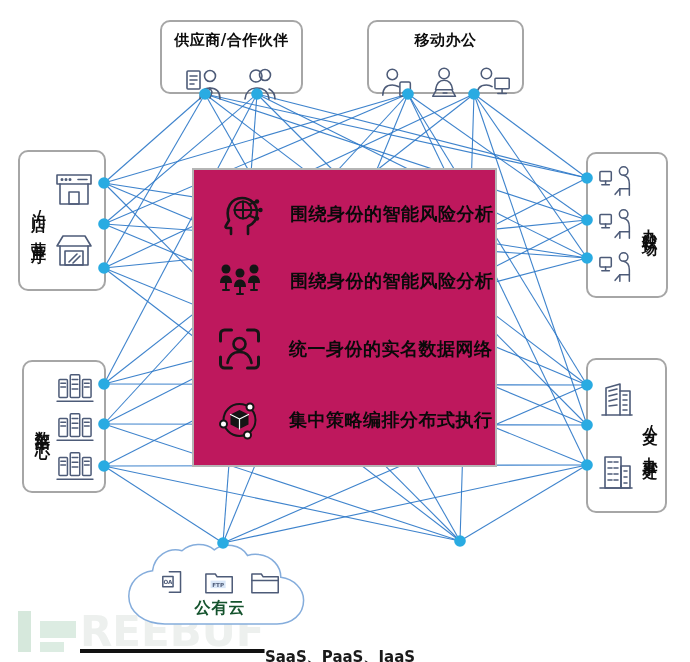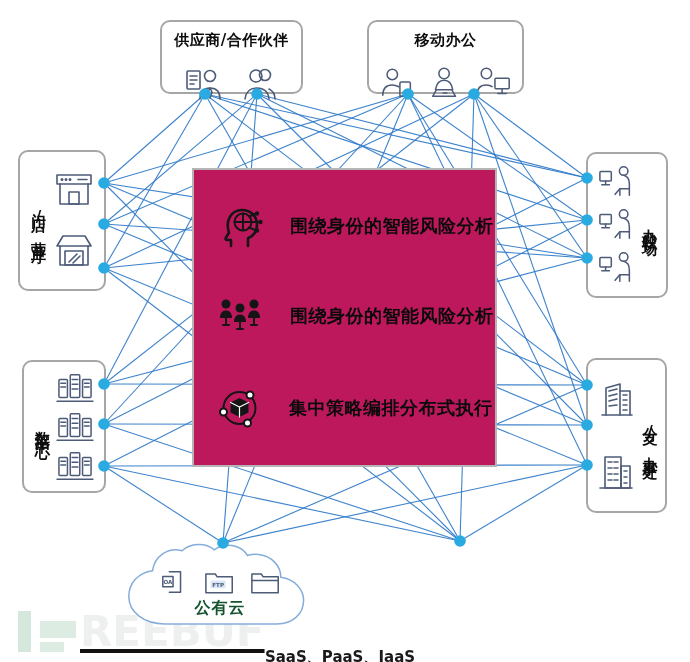--- a/index.html
+++ b/index.html
@@ -263,20 +263,31 @@
         <path d="M18 26c0-5 2.5-7.5 6-7.5s6 2.5 6 7.5z" fill="#151515" stroke="none"></path>
         <path d="M24 26v7M21 33h6" stroke-width="2"></path>
         <circle cx="38" cy="8" r="4.5" fill="#151515" stroke="none"></circle>
         <path d="M32 22c0-5 2.5-7.5 6-7.5s6 2.5 6 7.5z" fill="#151515" stroke="none"></path>
         <path d="M38 22v7M35 29h6" stroke-width="2"></path>
       </svg>
       <span class="cap-label">围绕身份的智能风险分析</span>
     </div>
     <div class="cap-row">
       <svg class="cap-icon" width="47" height="46" viewBox="0 0 46 46">
+        <path d="M4 15V8a4 4 0 0 1 4-4h7" stroke-width="3"></path>
+        <path d="M31 4h7a4 4 0 0 1 4 4v7" stroke-width="3"></path>
+        <path d="M42 31v7a4 4 0 0 1-4 4h-7" stroke-width="3"></path>
+        <path d="M15 42H8a4 4 0 0 1-4-4v-7" stroke-width="3"></path>
+        <circle cx="23" cy="18" r="6" stroke-width="2.6"></circle>
+        <path d="M11 37c1.5-8 6-11 12-11s10.5 3 12 11" stroke-width="2.6"></path>
+      </svg>
+      <span class="cap-label">统一身份的实名数据网络</span>
+    </div>
+    <div class="cap-row">
+      <svg class="cap-icon" width="47" height="46" viewBox="0 0 46 46">
         <circle cx="23" cy="23" r="16" stroke-width="2"></circle>
         <path d="M23 13l9 4.5v10L23 32l-9-4.5v-10z" fill="#151515" stroke="none"></path>
         <path d="M14 17.5l9 4.5 9-4.5M23 22v10" stroke="#ffffff" stroke-width="1.2"></path>
         <circle cx="33.5" cy="10" r="3.5" fill="#ffffff" stroke-width="2"></circle>
         <circle cx="7" cy="27" r="3.5" fill="#ffffff" stroke-width="2"></circle>
         <circle cx="31" cy="38" r="3.5" fill="#ffffff" stroke-width="2"></circle>
       </svg>
       <span class="cap-label">集中策略编排分布式执行</span>
     </div>
   </div>

